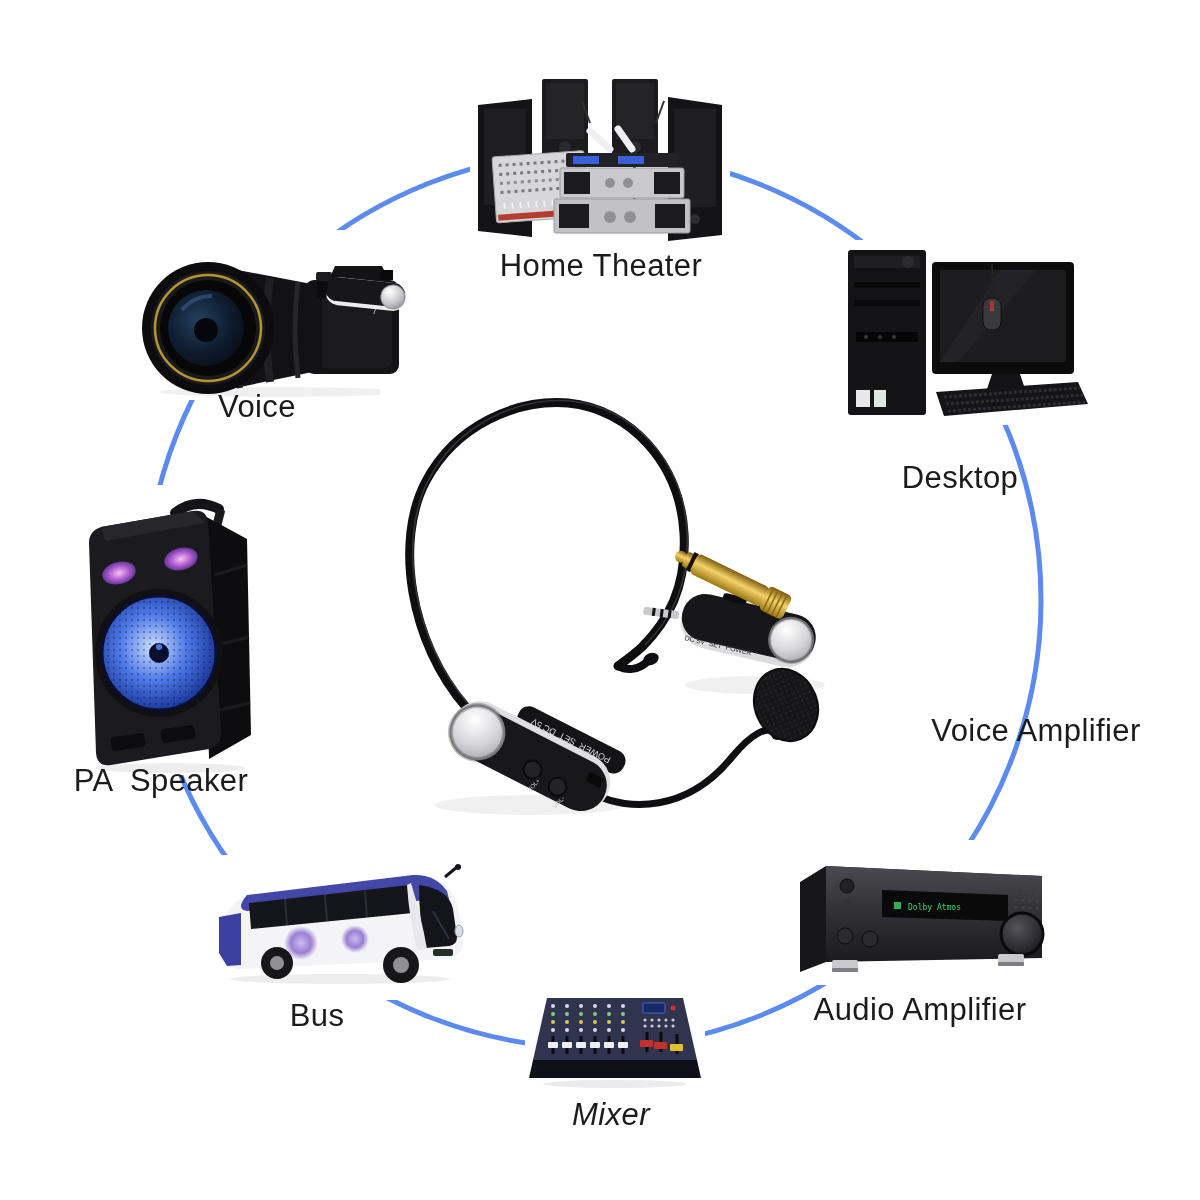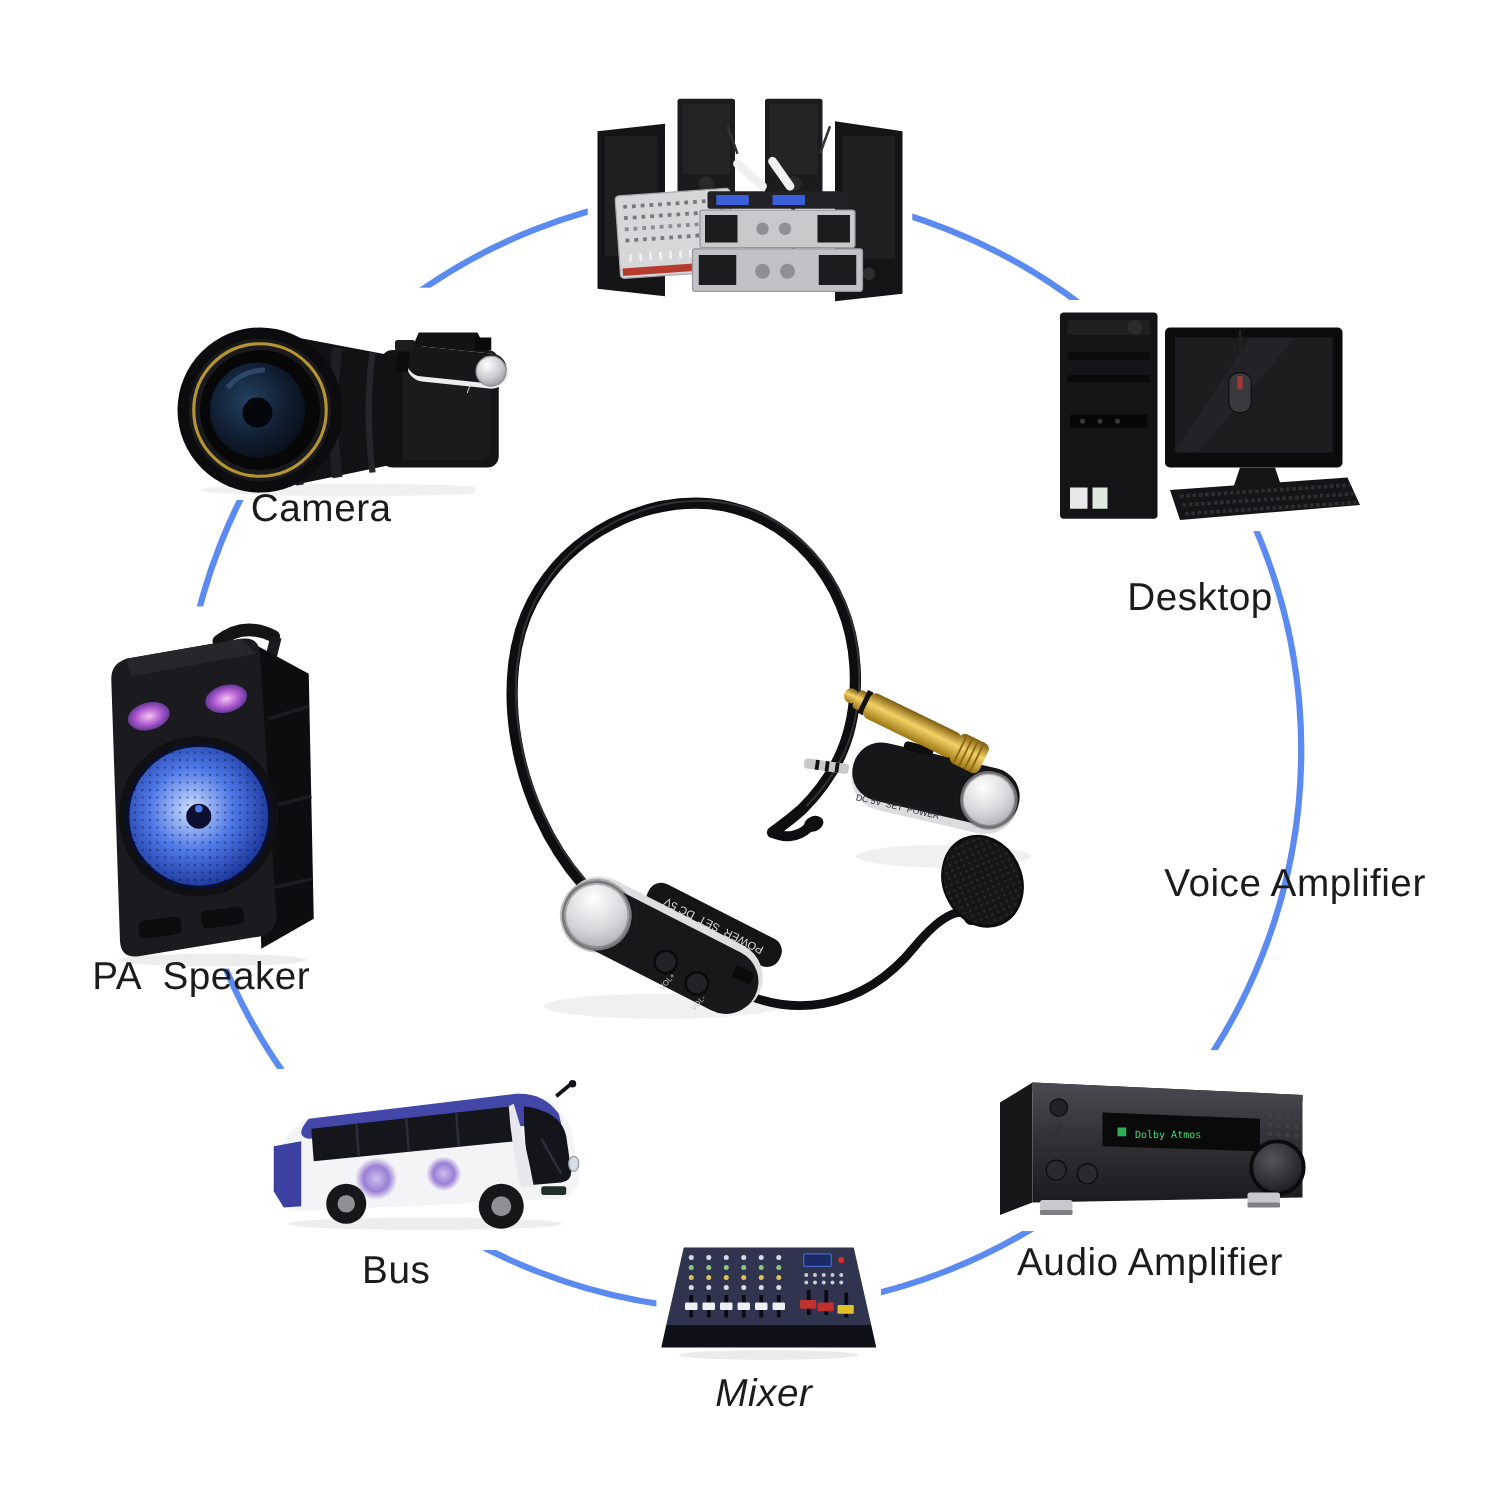--- a/index.html
+++ b/index.html
@@ -416,21 +416,22 @@
         <rect x="-66" y="-6" width="12" height="12" rx="6" fill="url(#hs-gold)"></rect>
         <rect x="-56" y="-8" width="10" height="16" rx="3" fill="url(#hs-gold)"></rect>
         <rect x="-50" y="-10" width="5" height="20" fill="#15100a"></rect>
         <rect x="-46" y="-11" width="80" height="22" rx="5" fill="url(#hs-gold)"></rect>
         <rect x="32" y="-13" width="26" height="26" rx="5" fill="url(#hs-gold)"></rect>
         <path d="M37,-13 v26 M42,-13 v26 M47,-13 v26 M52,-13 v26" stroke="#8a6812" stroke-width="1.5"></path>
       </g>
     </svg>
   </figure>
 
+  <div class="label" style="left:601px;top:250px;">Home Theater</div>
   <div class="label" style="left:960px;top:414px;margin-top:48px;">Desktop</div>
-  <div class="label" style="left:1036px;top:691px;text-align:center;">Voice Amplifier</div>
+  <div class="label" style="left:1036px;top:715px;text-align:center;">Voice Amplifier</div>
   <div class="label" style="left:920px;top:994px;">Audio Amplifier</div>
   <div class="label" style="left:611px;top:1099px;font-style:italic;">Mixer</div>
   <div class="label" style="left:317px;top:1000px;">Bus</div>
   <div class="label" style="left:161px;top:765px;">PA  Speaker</div>
-  <div class="label" style="left:257px;top:391px;">Camera</div>
+  <div class="label" style="left:257px;top:391px;">Voice</div>
 
 </div>
 
 </body></html>

